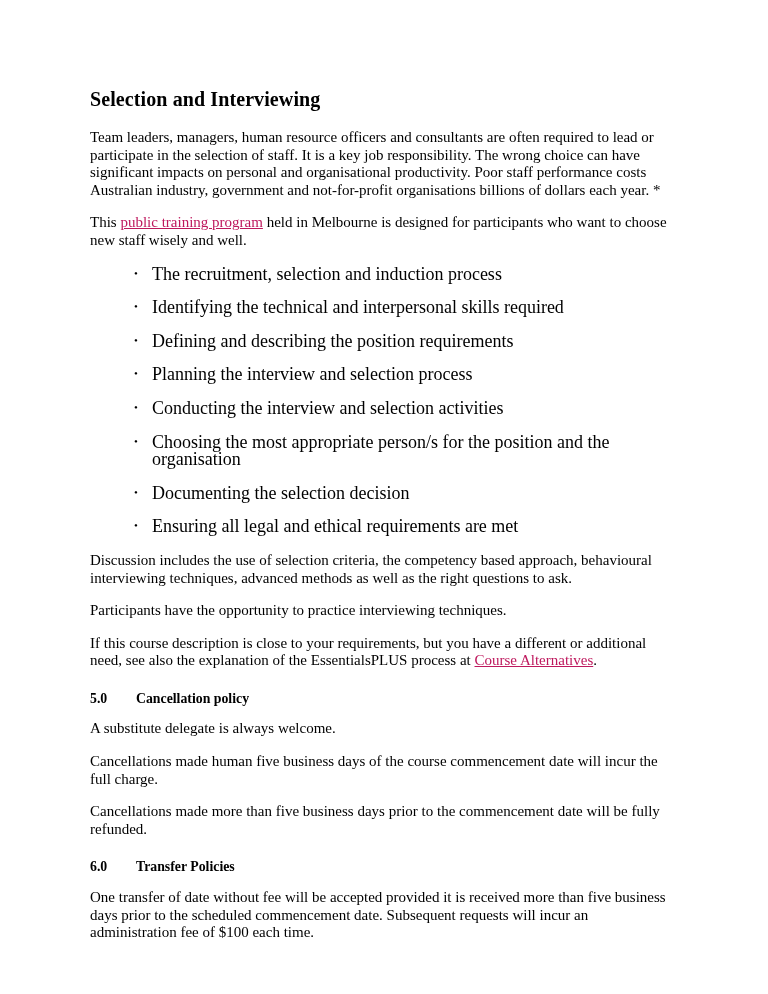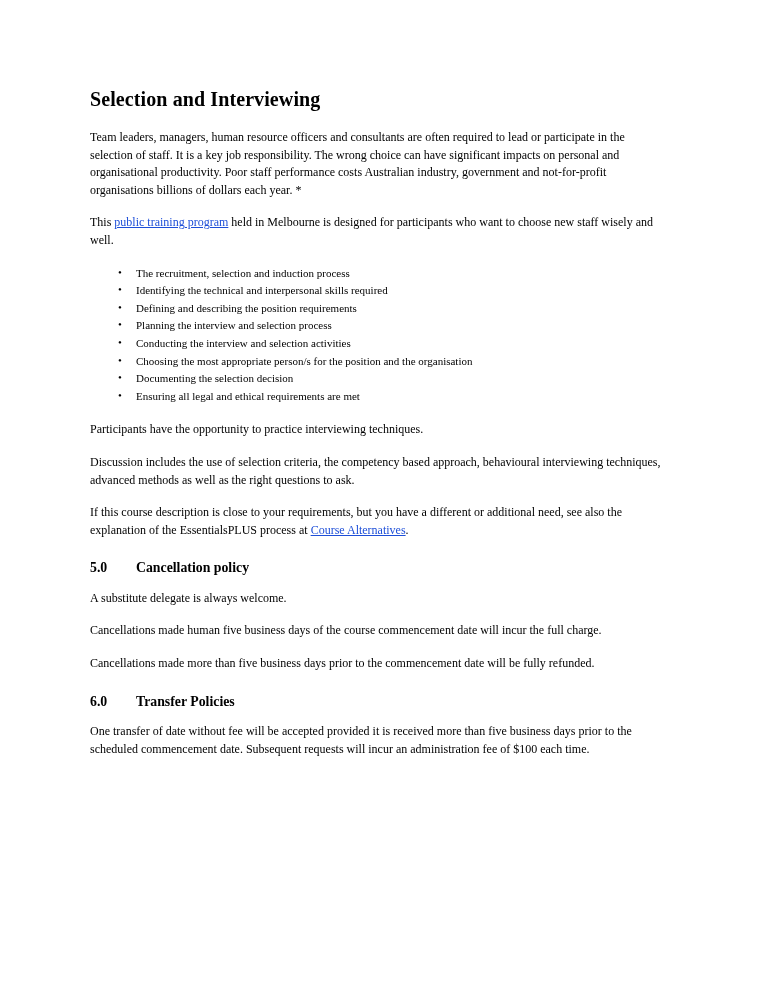--- a/index.html
+++ b/index.html
@@ -23,21 +23,21 @@
     padding: 88px 98px 0 90px;
   }
   .doc-title {
     font-size: 20px;
     font-weight: bold;
     line-height: 1.15;
     margin: 0 0 18px 0;
     letter-spacing: 0.1px;
   }
   p.body-text {
-    font-size: 12px;
+    font-size: 15px;
     line-height: 17.6px;
     margin: 0 0 15px 0;
     text-align: left;
   }
   .section-heading {
     font-size: 13.8px;
     font-weight: bold;
     line-height: 17.6px;
     margin: 20px 0 13px 0;
     display: flex;
@@ -49,35 +49,35 @@
   .section-heading .htext {
     flex: 1 1 auto;
   }
   ul.bullets {
     list-style: none;
     margin: 0 0 16px 0;
     padding: 0;
   }
   ul.bullets li {
     position: relative;
-    font-size: 11px;
+    font-size: 18px;
     line-height: 17.6px;
     padding-left: 46px;
-    margin: 0;
+    margin: 16px;
   }
   ul.bullets li::before {
     content: "\2022";
     position: absolute;
     left: 28px;
     top: -1px;
     font-size: 11px;
     line-height: 17.6px;
   }
   a.doclink {
-    color: #1d4ed8;
+    color: #be185d;
     text-decoration: underline;
   }
 </style>
 </head>
 <body>
 
 <div class="page">
 
   <h1 class="doc-title">Selection and Interviewing</h1>
 
@@ -90,22 +90,22 @@
     <li>The recruitment, selection and induction process</li>
     <li>Identifying the technical and interpersonal skills required</li>
     <li>Defining and describing the position requirements</li>
     <li>Planning the interview and selection process</li>
     <li>Conducting the interview and selection activities</li>
     <li>Choosing the most appropriate person/s for the position and the organisation</li>
     <li>Documenting the selection decision</li>
     <li>Ensuring all legal and ethical requirements are met</li>
   </ul>
 
+  <p class="body-text">Discussion includes the use of selection criteria, the competency based approach, behavioural interviewing techniques, advanced methods as well as the right questions to ask.</p>
   <p class="body-text">Participants have the opportunity to practice interviewing techniques.</p>
-  <p class="body-text">Discussion includes the use of selection criteria, the competency based approach, behavioural interviewing techniques, advanced methods as well as the right questions to ask.</p>
 
   <p class="body-text"><span>If this course description is close to your requirements, but you have a different or additional need, see also the explanation of the EssentialsPLUS process at </span><a class="doclink" href="#">Course Alternatives</a><span>.</span></p>
 
   <div class="section-heading">
     <span class="num">5.0</span>
     <span class="htext">Cancellation policy</span>
   </div>
 
   <p class="body-text">A substitute delegate is always welcome.</p>
   <p class="body-text">Cancellations made human five business days of the course commencement date will incur the full charge.</p>

